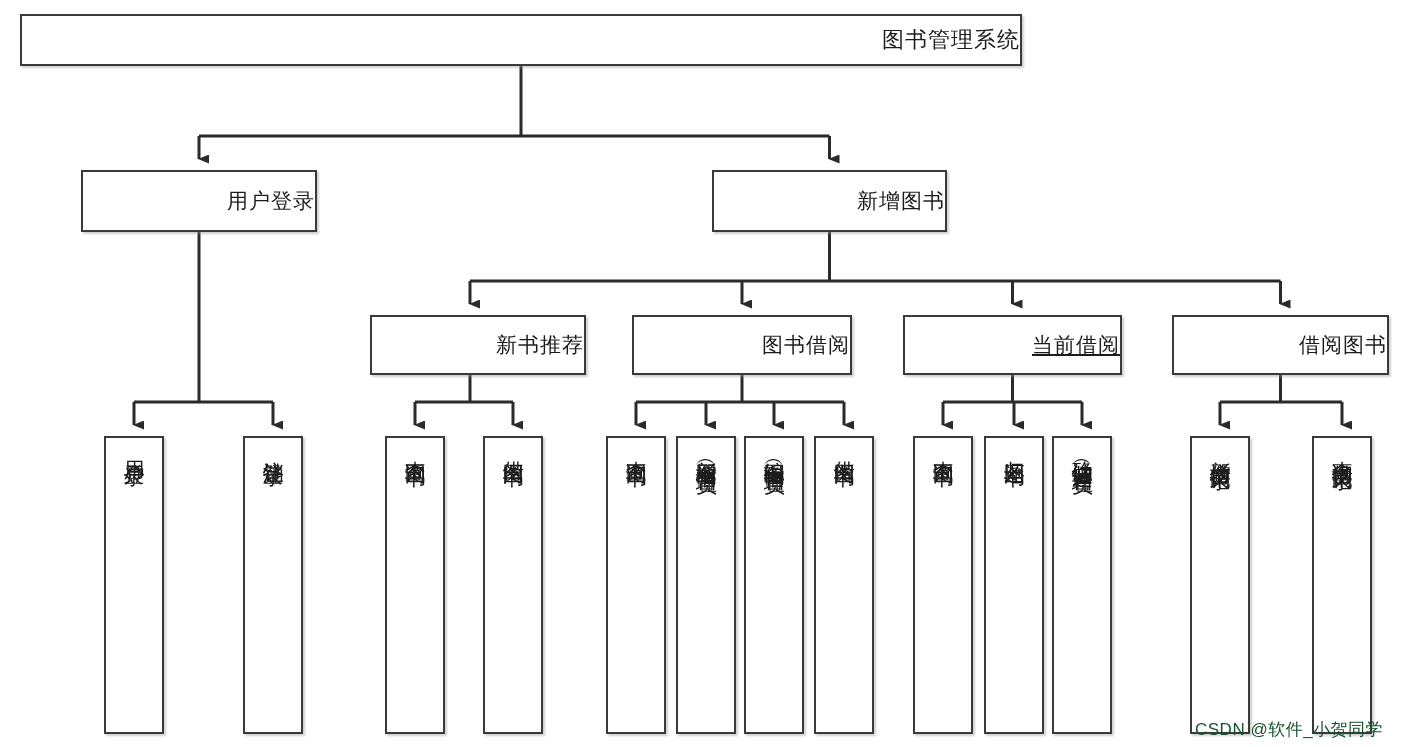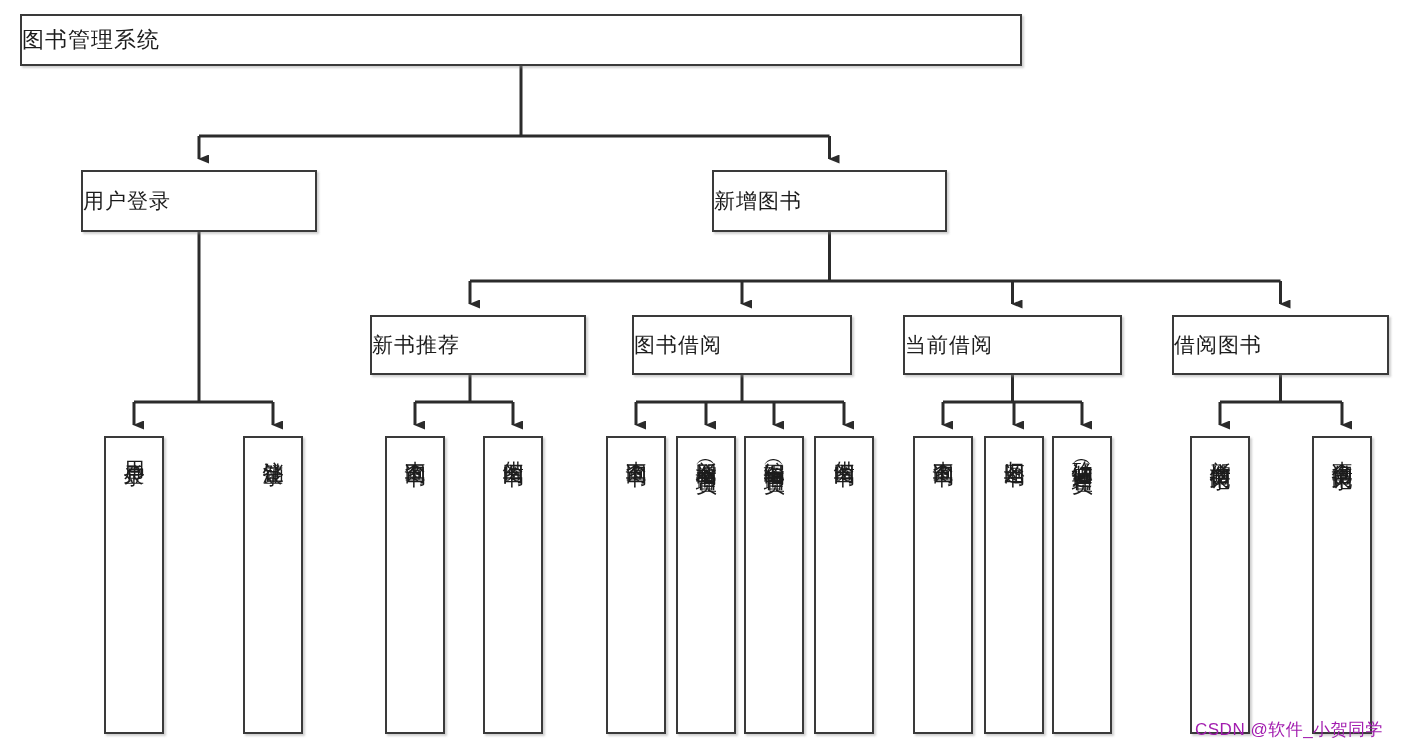--- a/index.html
+++ b/index.html
@@ -25,21 +25,21 @@
     height: 747px;
     pointer-events: none;
   }
   .node {
     position: absolute;
     box-sizing: border-box;
     border: 2px solid #3a3a3a;
     background: #ffffff;
     display: flex;
     align-items: center;
-    justify-content: flex-start;
+    justify-content: flex-end;
     color: #1c1c1c;
     box-shadow: 2px 2px 2px rgba(150,150,150,0.45);
   }
   .node-label {
     display: block;
     text-align: center;
     line-height: 1.18;
     letter-spacing: 1px;
   }
   .horiz .node-label {
@@ -56,21 +56,21 @@
     writing-mode: vertical-rl;
     text-orientation: upright;
     font-size: 21px;
     line-height: 1.25;
     letter-spacing: 2px;
     margin: 0 auto;
   }
   .watermark {
     position: absolute;
     font-size: 17px;
-    color: #a21caf;
+    color: #14532d;
     white-space: nowrap;
     letter-spacing: 0.5px;
   }
 </style>
 </head>
 <body>
 
 <div id="canvas">
 
   <svg class="wires" viewBox="0 0 1405 747" xmlns="http://www.w3.org/2000/svg">
@@ -125,21 +125,21 @@
       </div>
       <div class="node horiz" style="left: 712px; top: 170px; width: 235px; height: 62px;">
         <span class="node-label">新增图书</span>
       </div>
       <div class="node horiz" style="left: 362px; top: 315px; width: 216px; height: 60px; margin-left: 8px;">
         <span class="node-label">新书推荐</span>
       </div>
       <div class="node horiz" style="left: 632px; top: 315px; width: 220px; height: 60px;">
         <span class="node-label">图书借阅</span>
       </div>
-      <div class="node horiz" style="left: 903px; top: 315px; width: 219px; height: 60px;">
+      <div class="node horiz" style="left: 903px; top: 315px; width: 219px; height: 60px; text-decoration: underline;">
         <span class="node-label">当前借阅</span>
       </div>
       <div class="node horiz" style="left: 1172px; top: 315px; width: 217px; height: 60px;">
         <span class="node-label">借阅图书</span>
       </div>
       <div class="node vert" style="left: 104px; top: 436px; width: 60px; height: 298px;">
         <span class="node-label">用户登录</span>
       </div>
       <div class="node vert" style="left: 243px; top: 436px; width: 60px; height: 298px;">
         <span class="node-label">注销登录</span>

